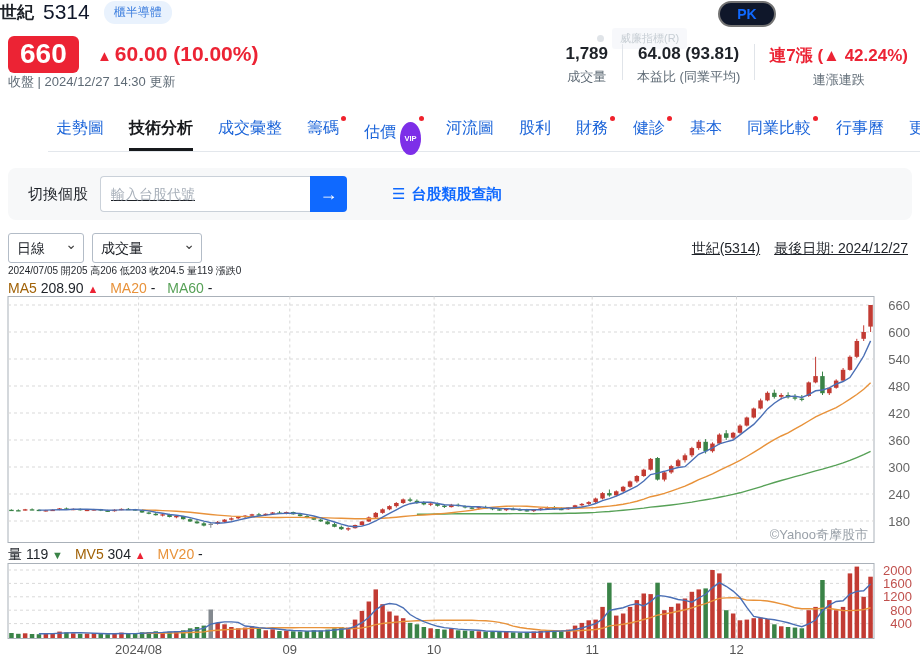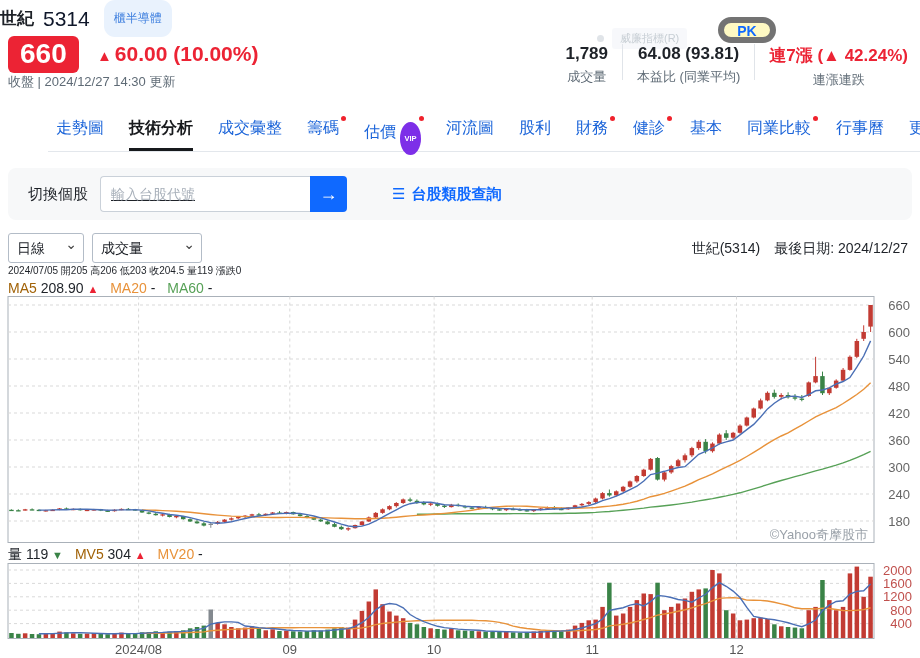--- a/index.html
+++ b/index.html
@@ -3,22 +3,22 @@
 <meta charset="utf-8">
 <style>
   * { margin:0; padding:0; box-sizing:border-box; }
   body { background:#fff; font-family:"Liberation Sans","DejaVu Sans",sans-serif; }
   .page { position:relative; width:920px; height:658px; background:#fff; overflow:hidden; }
 
   
   .title-row { position:absolute; top:0; left:8; display:flex; align-items:center; }
   .stock-name { font-size:17px; font-weight:bold; color:#1e2228; }
   .stock-code { font-size:21px; color:#0f172a; margin-left:9px; }
-  .market-badge { margin-left:14px; background:#e9f2fd; color:#4080df; font-size:12px; padding:10px 10px; border-radius:11px; }
-  .pk-btn { position:absolute; top:1px; right:144px; width:58px; height:26px; border:6px solid #737373; border-radius:14px; background:#fef9c3; color:#0f69ff; font-size:14px; font-weight:bold; cursor:pointer;margin-top:16px; }
+  .market-badge { margin-left:14px; background:#e9f2fd; color:#4080df; font-size:12px; padding:3px 10px; border-radius:11px; }
+  .pk-btn { position:absolute; top:1px; right:144px; width:58px; height:26px; border:2px solid #737373; border-radius:14px; background:#0f172a; color:#0f69ff; font-size:14px; font-weight:bold; cursor:pointer; }
   .add-btn { position:absolute; top:0; right:8px; width:130px; height:27px; border:none; border-radius:14px; background:#0f69ff; color:#fff; font-size:14px; font-weight:bold; cursor:pointer; }
   .price-box { position:absolute; top:36px; left:8px; background:#ec2334; color:#fff; font-size:28px; font-weight:bold; padding:2px 12px 3px; border-radius:6px; }
   .price-change { position:absolute; top:42px; left:97px; color:#ec2334; font-size:21px; font-weight:bold; }
   .price-change .arr { font-size:15px; margin-right:3px; }
   .close-info { position:absolute; top:73px; left:8px; font-size:13px; color:#5f6b76; }
   .ghost-pill { position:absolute; top:28px; left:597px; display:flex; align-items:center; gap:8px; opacity:.55; filter:blur(.7px); }
   .ghost-dot { width:7px; height:7px; border-radius:50%; background:#c7ced6; }
   .ghost-text { background:#f1f4f8; color:#9aa6b2; font-size:11px; padding:3px 8px; border-radius:3px; }
   .stats { position:absolute; top:44px; right:8px; display:flex; align-items:flex-start; }
   .stat { text-align:center; padding:0 4px; }
@@ -45,21 +45,21 @@
   .search-go { position:absolute; left:302px; top:8px; width:37px; height:36px; border:none; border-radius:0 4px 4px 0; background:#0f69ff; color:#fff; font-size:18px; cursor:pointer; }
   .sector-link { position:absolute; left:384px; top:0; line-height:52px; font-size:15px; color:#0f69ff; cursor:pointer; font-weight:bold; }
   .sector-link .li { font-weight:normal; margin-right:6px; }
 
   
   .sel-wrap { position:absolute; top:233px; height:30px; }
   .sel-wrap select { width:100%; height:30px; border:1px solid #b3bcc7; border-radius:3px; background:#fff; font-size:14px; color:#1e2228; padding:0 22px 0 8px; appearance:none; -webkit-appearance:none; outline:none; font-family:inherit; }
   .sel-wrap .chev { position:absolute; right:7px; top:3px; font-size:14px; color:#444; pointer-events:none; }
   .sel-period { left:8px; width:76px; }
   .sel-indicator { left:92px; width:110px; }
-  .last-date-row { position:absolute; top:240px; right:12px; font-size:14px; color:#1e2228; }
+  .last-date-row { position:absolute; top:240px; right:12px; font-size:14px; color:#1e2228;text-decoration:underline; }
   .last-date-row .gap { display:inline-block; width:14px; }
 
   .ohlc-info { position:absolute; top:264px; left:8px; font-size:10px; color:#1e2228; }
   .ma-legend { position:absolute; top:280px; left:8px; font-size:14px; }
   .vol-legend { position:absolute; top:546px; left:8px; font-size:14px; }
   .c-ma5 { color:#a16207; } .c-ma20 { color:#e8923a; } .c-ma60 { color:#57a157; }
   .c-k { color:#1e2228; } .c-up { color:#ec2334; } .c-dn { color:#3a8347; }
   .arrsm { font-size:11px; }
   .leg-sp { display:inline-block; width:8px; }
 

